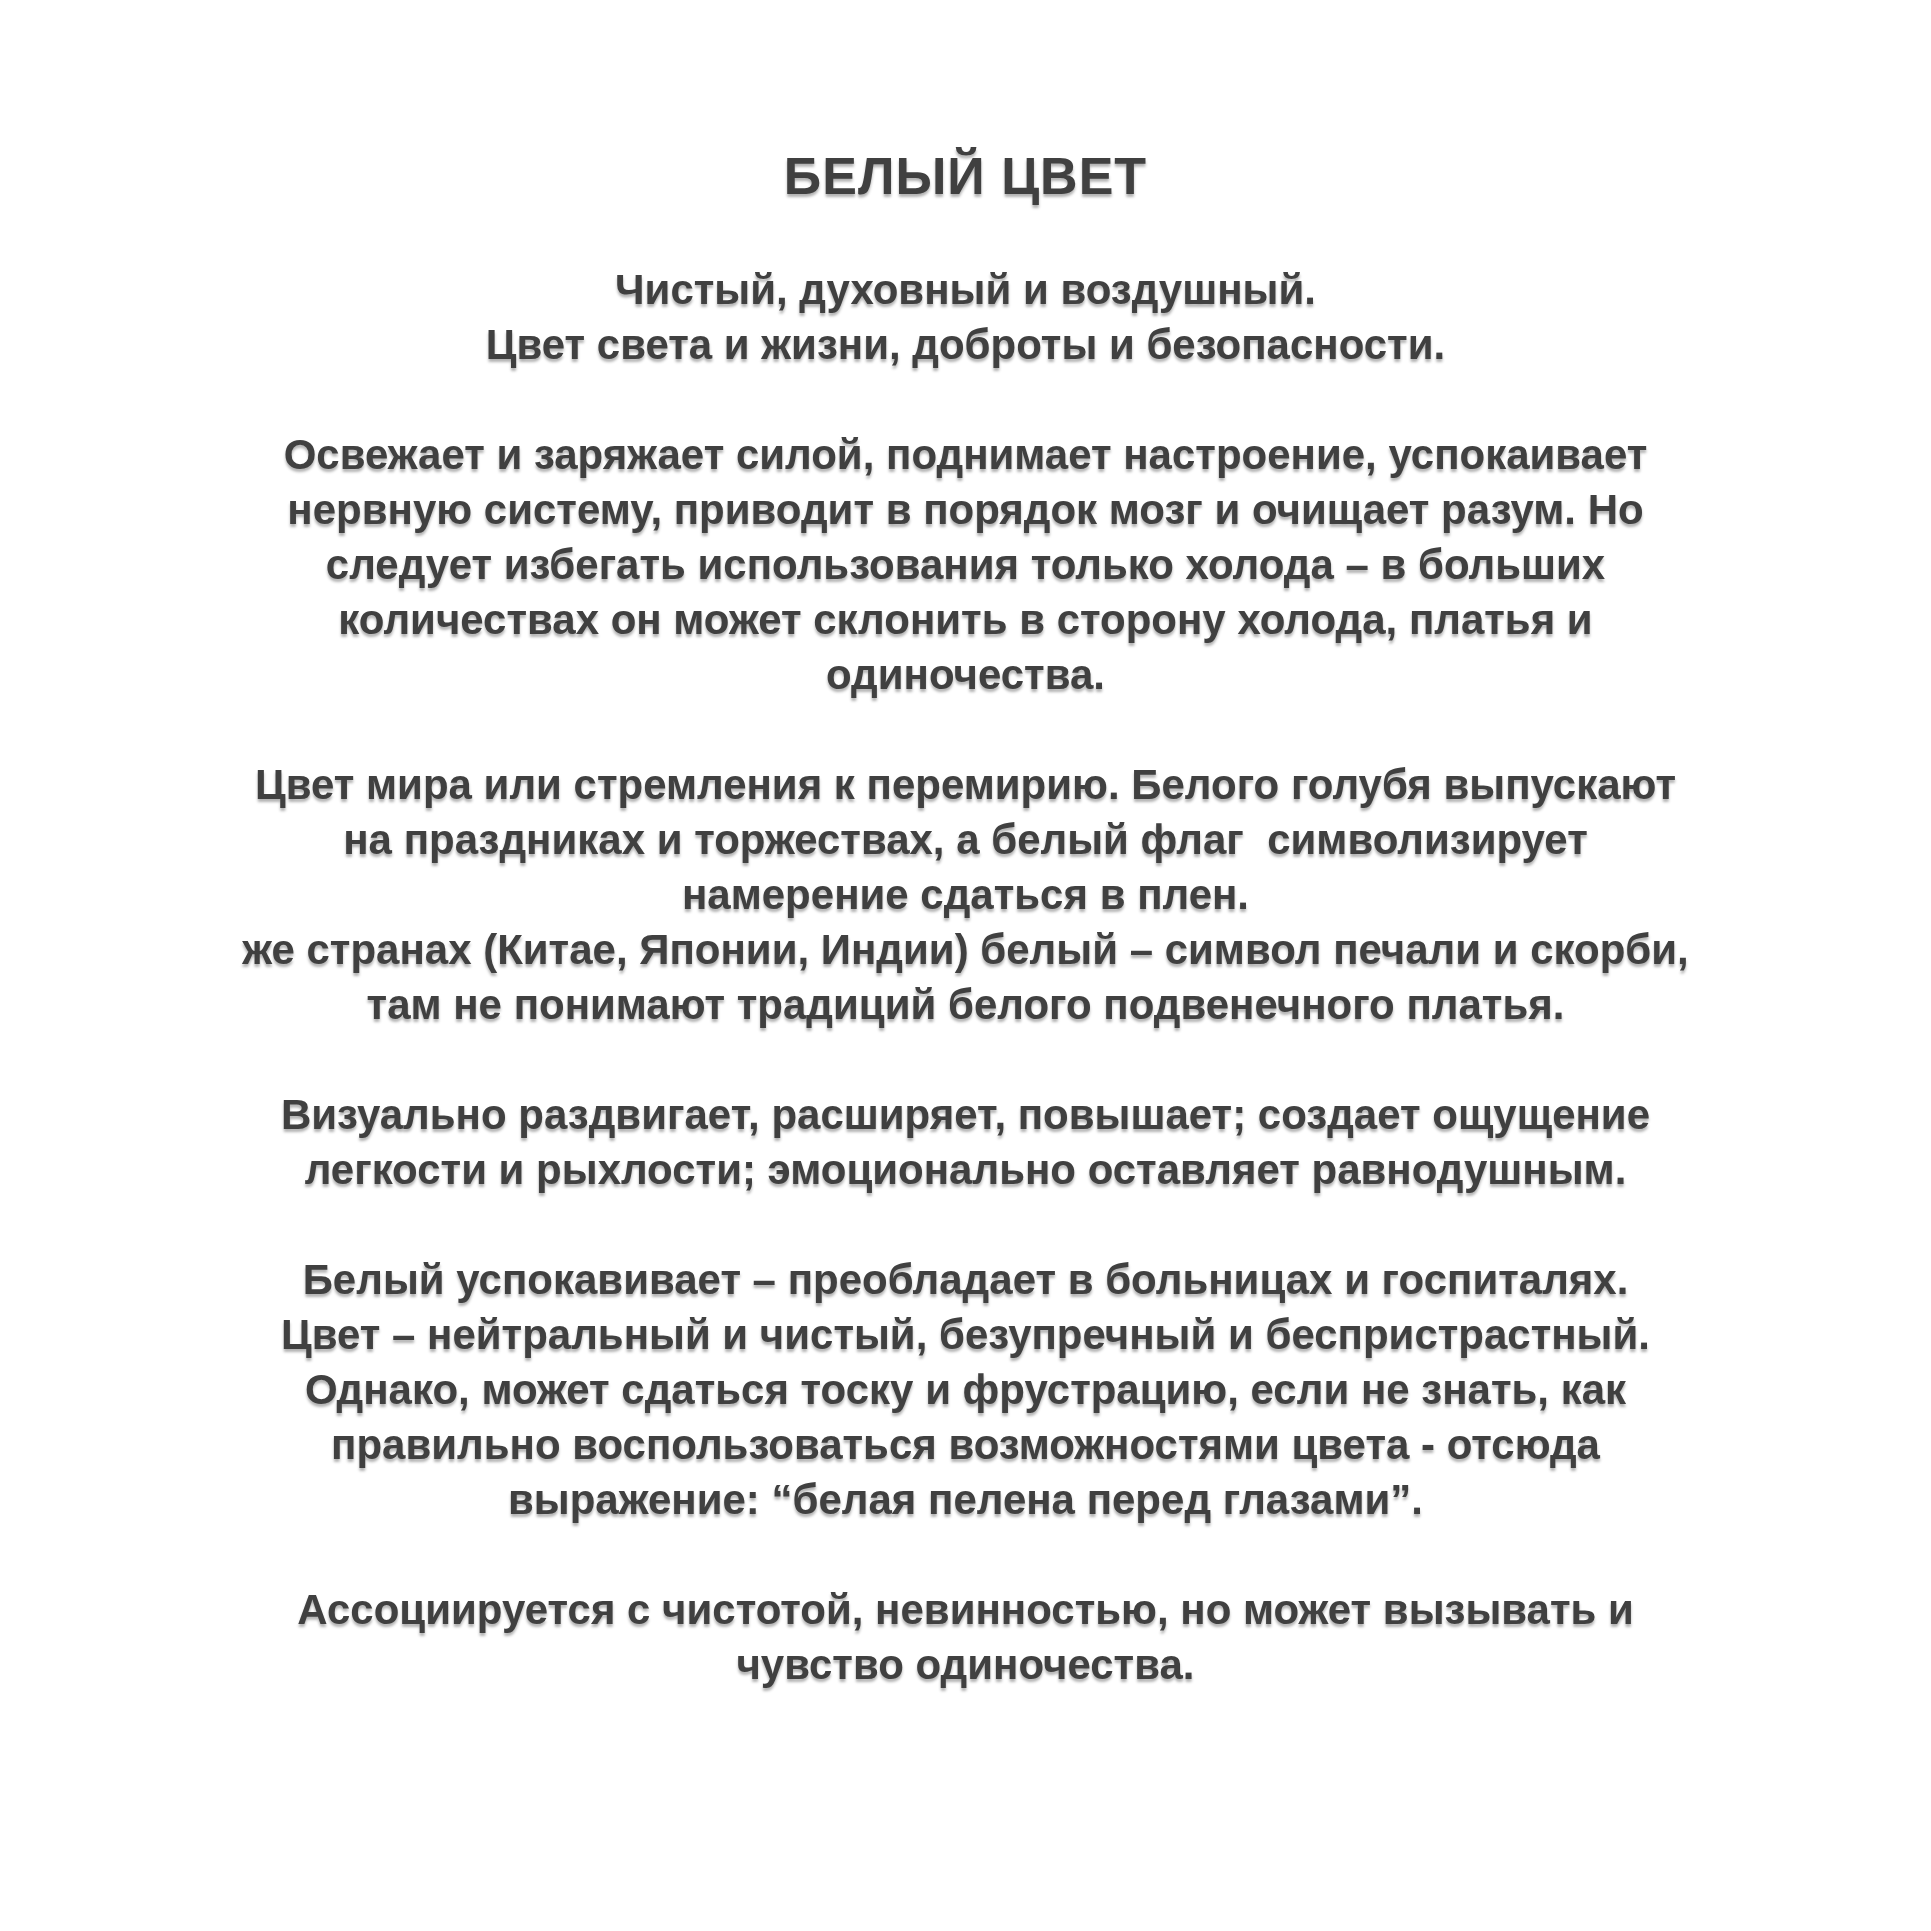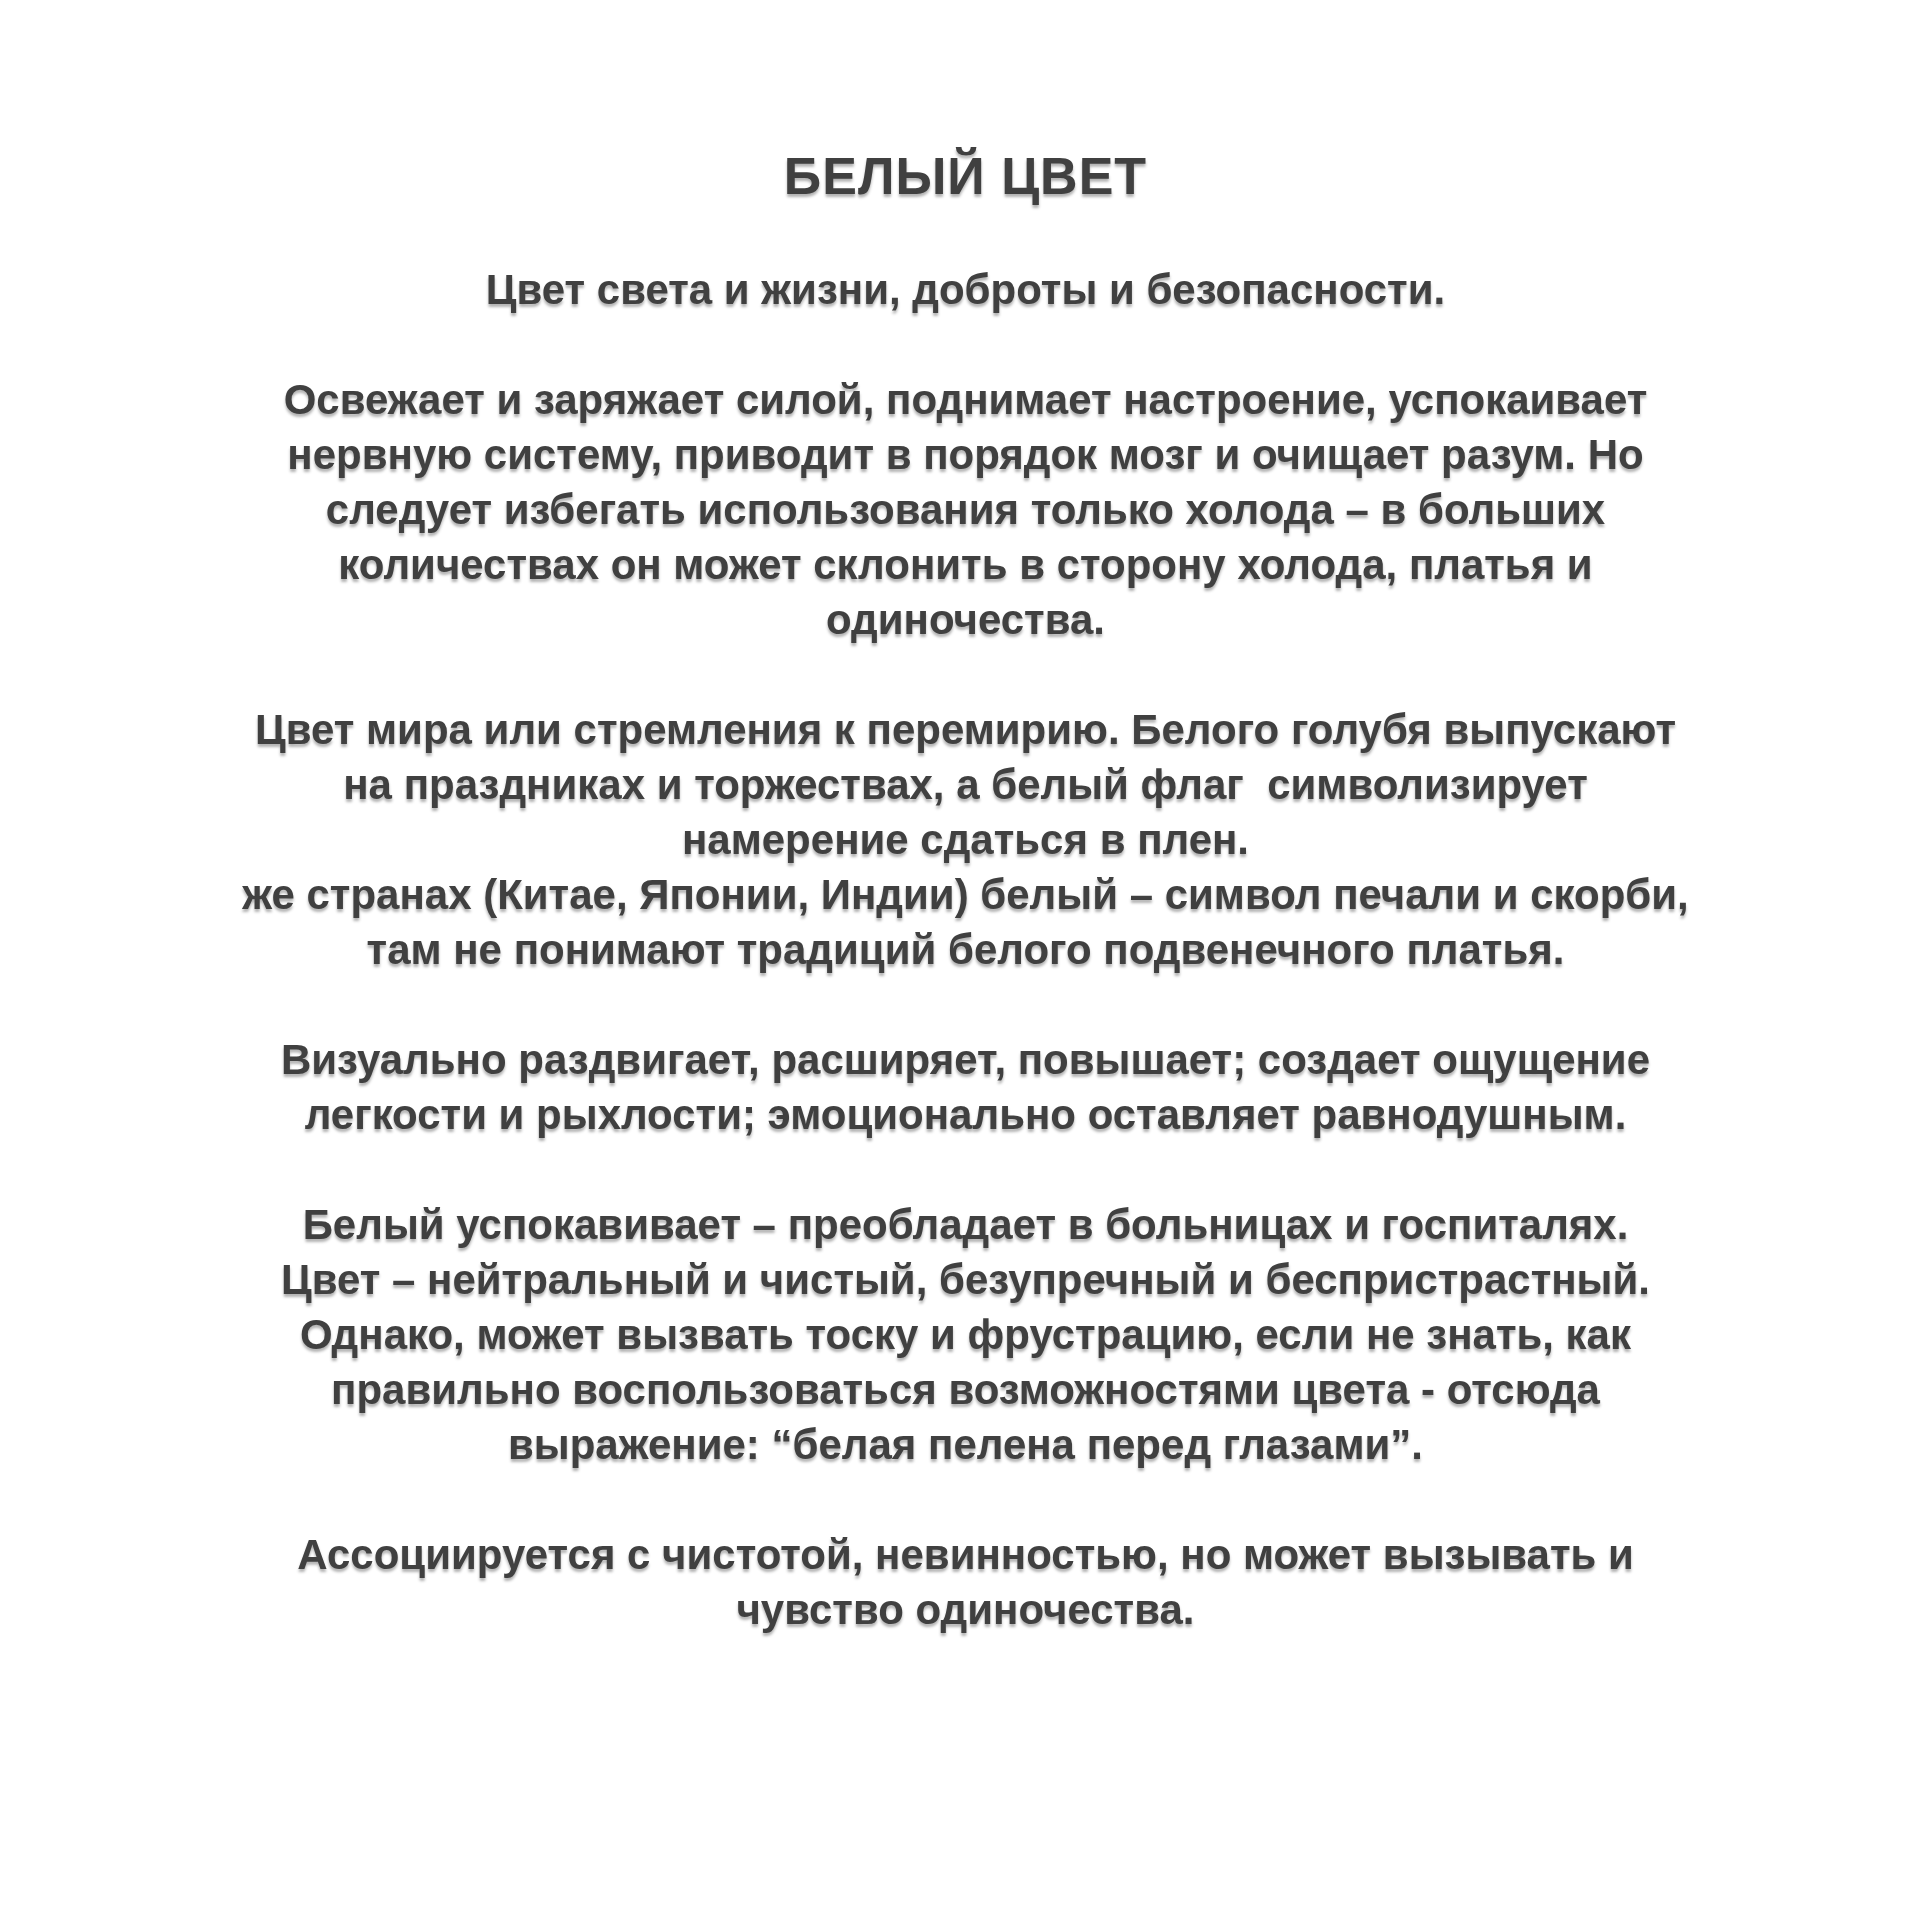--- a/index.html
+++ b/index.html
@@ -43,20 +43,21 @@
 </style>
 </head>
 <body>
 
 <div class="page">
   <div class="content">
 
     <div class="doc-title">БЕЛЫЙ ЦВЕТ</div>
 
     <div class="paragraph subtitle">
+      <div class="line">Чистый, духовный и воздушный.</div>
       <div class="line">Цвет света и жизни, доброты и безопасности.</div>
     </div>
 
     <div class="paragraph">
       <div class="line">Освежает и заряжает силой, поднимает настроение, успокаивает</div>
       <div class="line">нервную систему, приводит в порядок мозг и очищает разум. Но</div>
       <div class="line">следует избегать использования только холода – в больших</div>
       <div class="line">количествах он может склонить в сторону холода, платья и</div>
       <div class="line">одиночества.</div>
     </div>
@@ -70,21 +71,21 @@
     </div>
 
     <div class="paragraph">
       <div class="line">Визуально раздвигает, расширяет, повышает; создает ощущение</div>
       <div class="line">легкости и рыхлости; эмоционально оставляет равнодушным.</div>
     </div>
 
     <div class="paragraph">
       <div class="line">Белый успокавивает – преобладает в больницах и госпиталях.</div>
       <div class="line">Цвет – нейтральный и чистый, безупречный и беспристрастный.</div>
-      <div class="line">Однако, может вызвать тоску и фрустрацию, если не знать, как</div>
+      <div class="line">Однако, может сдаться тоску и фрустрацию, если не знать, как</div>
       <div class="line">правильно воспользоваться возможностями цвета - отсюда</div>
       <div class="line">выражение: “белая пелена перед глазами”.</div>
     </div>
 
     <div class="paragraph">
       <div class="line">Ассоциируется с чистотой, невинностью, но может вызывать и</div>
       <div class="line">чувство одиночества.</div>
     </div>
 
   </div>

